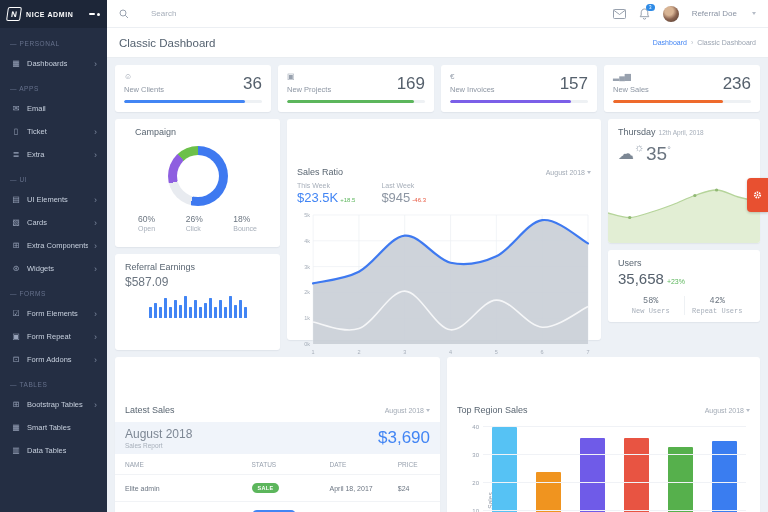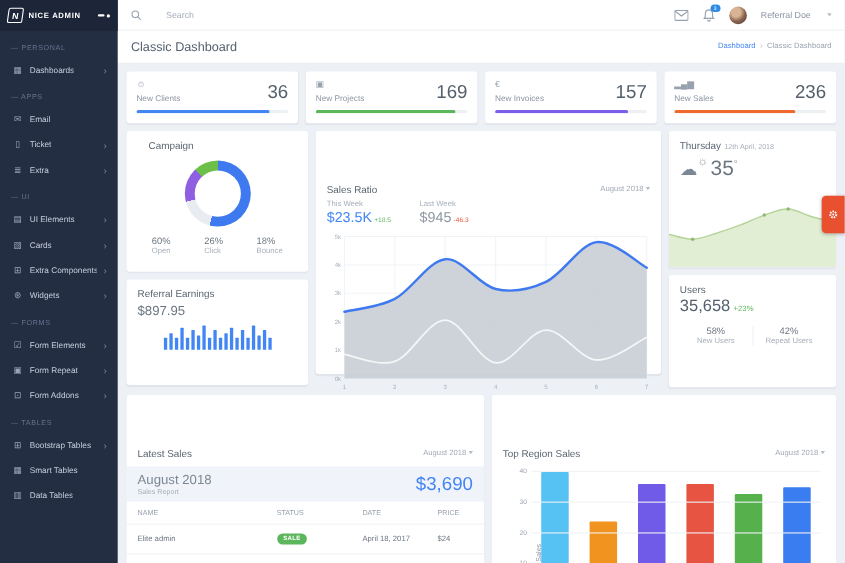--- a/index.html
+++ b/index.html
@@ -81,24 +81,24 @@
   #sales-svg{width:100%;height:148px;margin-top:4px;display:block;}
   .weather-card{height:124px;padding:8px 10px;position:relative;overflow:hidden;}
   .weather-date{font-size:6.5px;color:#a7afba;font-weight:normal;margin-left:3px;}
   .wrow{display:flex;align-items:center;margin-top:6px;position:relative;z-index:2;}
   .wicon{position:relative;width:26px;height:20px;color:#7c8794;flex:none;}
   .wicon .sun{position:absolute;right:0;top:-3px;font-size:11px;font-style:normal;color:#98a3b0;}
   .wicon .cloud{position:absolute;left:0;top:0;font-size:16px;font-style:normal;}
   .temp{font-size:19px;font-weight:300;color:#6b7580;margin-left:2px;}
   .temp::after{content:"°";font-size:9px;vertical-align:super;color:#98a1ae;}
   #weather-svg{position:absolute;left:0;right:0;bottom:0;width:100%;height:60px;display:block;}
-  .users-card{height:102px;padding:8px 10px;}
+  .users-card{height:72px;padding:8px 10px;}
   .users-value{font-size:15px;font-weight:300;color:#55606c;margin-top:2px;}
   .users-delta{font-size:7px;color:#5cb65c;margin-left:3px;}
-  .users-splits{display:flex;margin-top:9px;}
+  .users-splits{display:flex;margin-top:9px;font-family:Liberation Mono, monospace;}
   .split{flex:1;text-align:center;}
   .split + .split{border-left:1px solid #eef1f4;}
   .split .v{font-size:8.5px;color:#6b7580;}
   .split .l{font-size:7px;color:#a7afba;margin-top:1px;}
   
   .bottom-row{display:flex;gap:7px;margin-top:7px;height:172px;}
   .latest-card{width:325px;flex:none;padding-top:8px;overflow:hidden;}
   .latest-card .card-head{padding:0 10px;}
   .banner{background:#f0f4fa;display:flex;align-items:center;padding:5px 10px;margin-top:7px;}
   .banner-month{font-size:12px;color:#7d8794;}
@@ -306,21 +306,21 @@
                   <div class="l">Click</div>
               </div>
               <div class="cstat">
                 <div class="v">18%</div>
                   <div class="l">Bounce</div>
               </div>
             </div>
           </div>
           <div class="card referral-card">
             <div class="card-title">Referral Earnings</div>
-            <div class="ref-value">$897.95</div>
+            <div class="ref-value">$587.09</div>
             <div class="ref-bars" id="ref-bars">
                 <i class="ref-bar" style="height: 11px; background: rgb(66, 133, 244);"></i>
                 <i class="ref-bar" style="height: 15.4px; background: rgb(66, 133, 244);"></i>
                 <i class="ref-bar" style="height: 11px; background: rgb(66, 133, 244);"></i>
                 <i class="ref-bar" style="height: 19.8px; background: rgb(66, 133, 244);"></i>
                 <i class="ref-bar" style="height: 11px; background: rgb(66, 133, 244);"></i>
                 <i class="ref-bar" style="height: 17.6px; background: rgb(66, 133, 244);"></i>
                 <i class="ref-bar" style="height: 13.2px; background: rgb(66, 133, 244);"></i>
                 <i class="ref-bar" style="height: 22px; background: rgb(66, 133, 244);"></i>
                 <i class="ref-bar" style="height: 11px; background: rgb(66, 133, 244);"></i>

